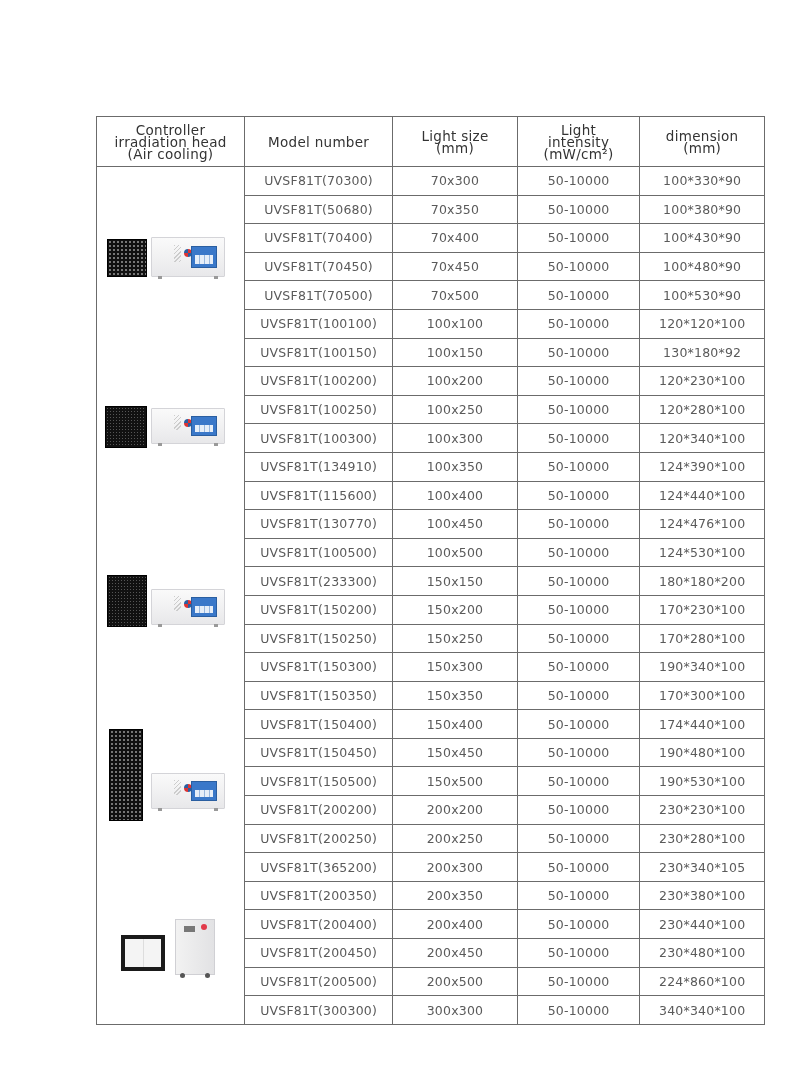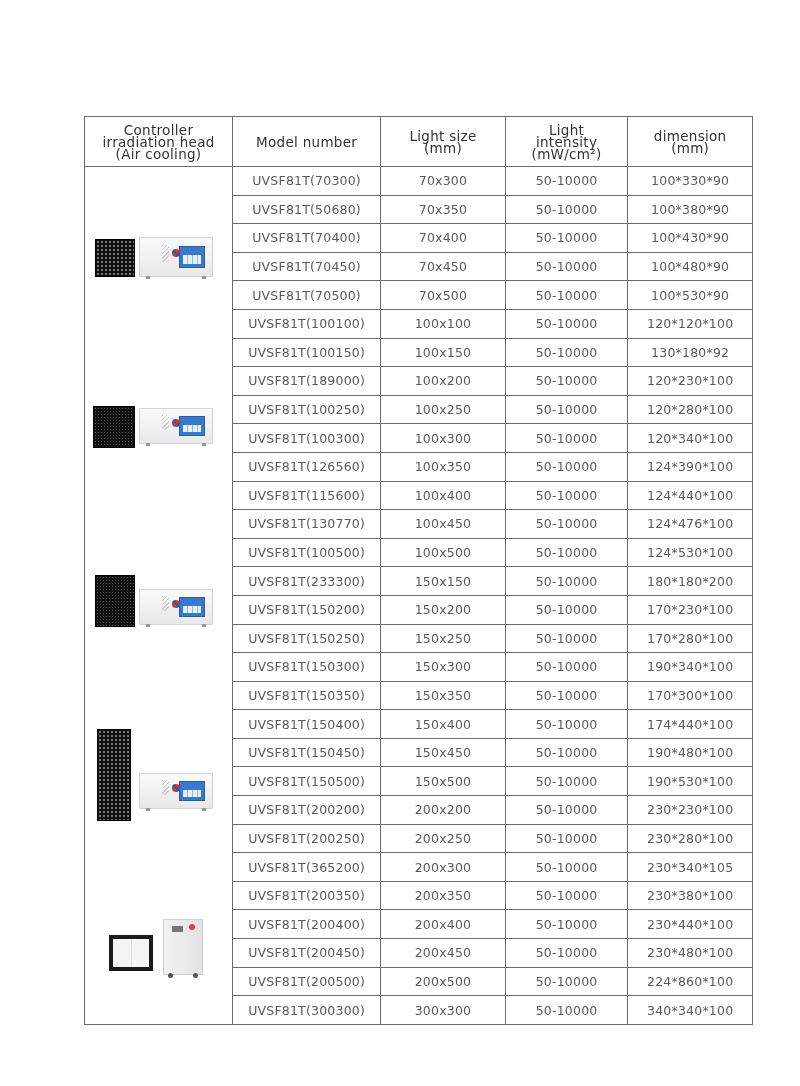--- a/index.html
+++ b/index.html
@@ -1,18 +1,18 @@
 <!DOCTYPE html>
 <html><head>
   <meta charset="utf-8">
   <style>
     html, body { margin: 0; padding: 0; background: #ffffff; }
     body { width: 800px; height: 1086px; position: relative; font-family: "DejaVu Sans", sans-serif; color: #555; }
     .tbl {
-      position: absolute; left: 84px; top: 116px;
+      position: absolute; left: 96px; top: 116px;
       border-collapse: collapse; table-layout: fixed;
       width: 669px;
     }
     .tbl td, .tbl th {
       border: 1px solid #6b6b6b;
       text-align: center; vertical-align: middle;
       padding: 0; font-weight: normal;
       overflow: hidden; white-space: nowrap;
     }
     .tbl th {
@@ -194,39 +194,39 @@
         <td>50-10000</td>
         <td>120*120*100</td>
       </tr>
       <tr>
         <td>UVSF81T(100150)</td>
         <td>100x150</td>
         <td>50-10000</td>
         <td>130*180*92</td>
       </tr>
       <tr>
-        <td>UVSF81T(189000)</td>
+        <td>UVSF81T(100200)</td>
         <td>100x200</td>
         <td>50-10000</td>
         <td>120*230*100</td>
       </tr>
       <tr>
         <td>UVSF81T(100250)</td>
         <td>100x250</td>
         <td>50-10000</td>
         <td>120*280*100</td>
       </tr>
       <tr>
         <td>UVSF81T(100300)</td>
         <td>100x300</td>
         <td>50-10000</td>
         <td>120*340*100</td>
       </tr>
       <tr>
-        <td>UVSF81T(126560)</td>
+        <td>UVSF81T(134910)</td>
         <td>100x350</td>
         <td>50-10000</td>
         <td>124*390*100</td>
       </tr>
       <tr>
         <td>UVSF81T(115600)</td>
         <td>100x400</td>
         <td>50-10000</td>
         <td>124*440*100</td>
       </tr>

